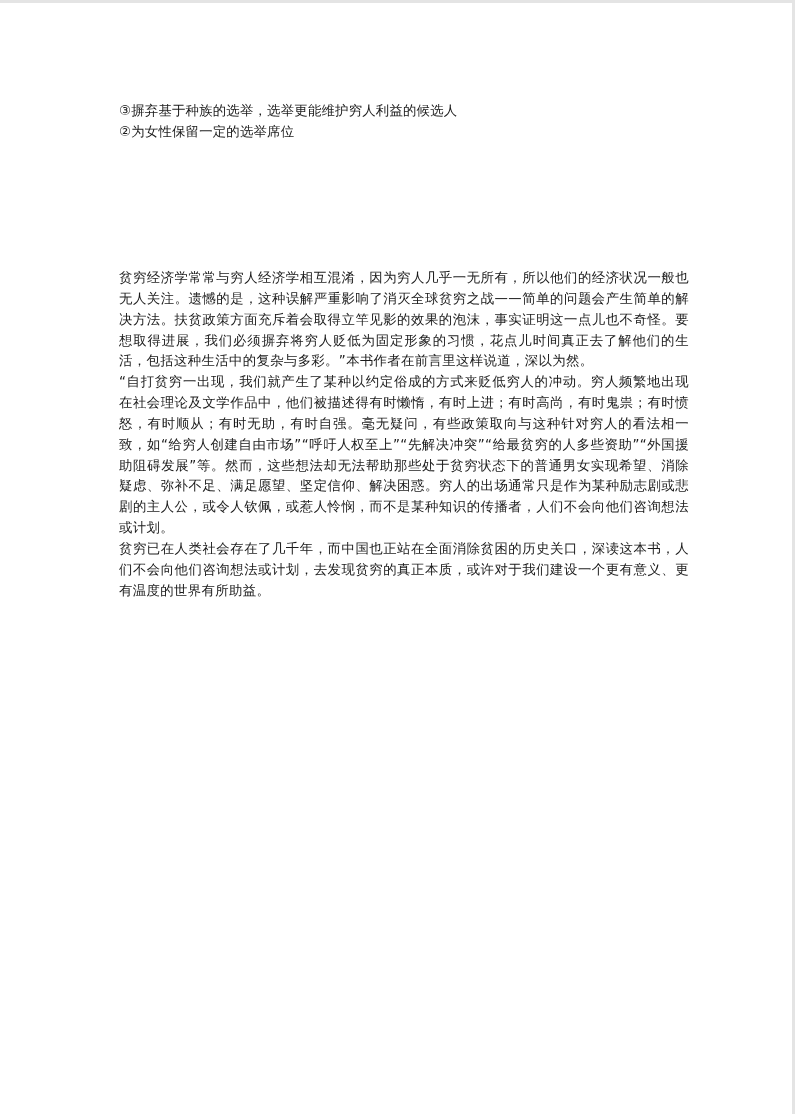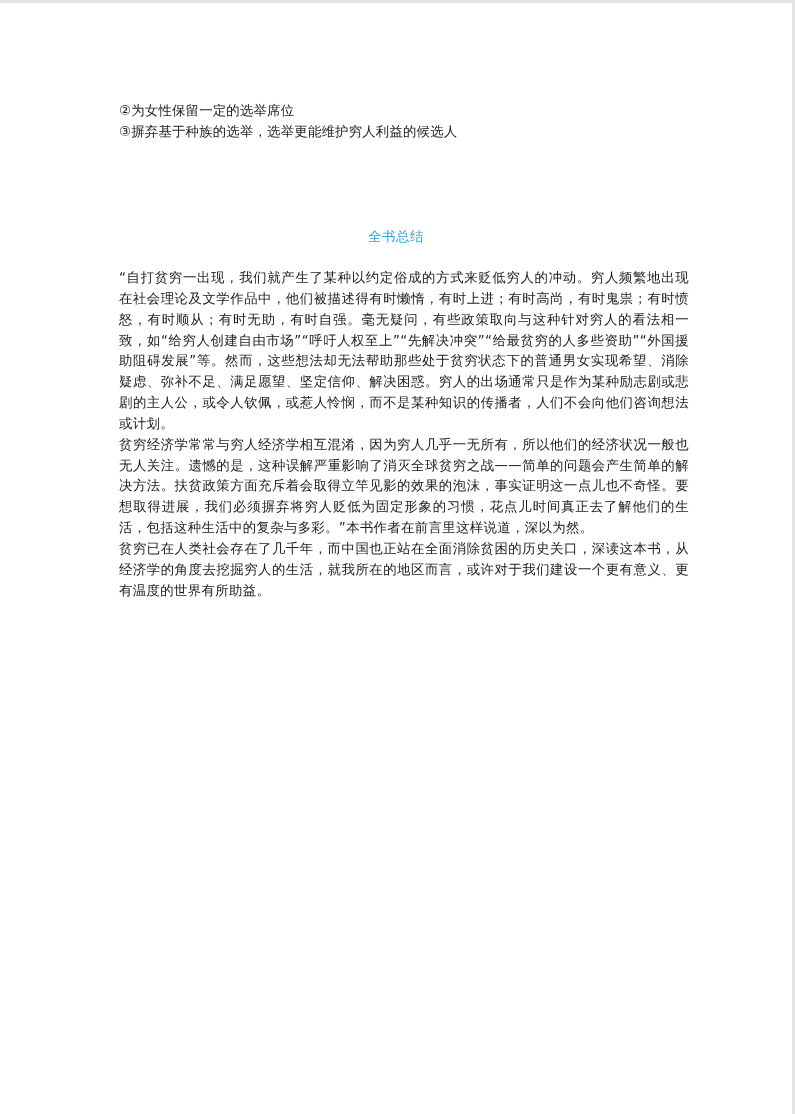--- a/index.html
+++ b/index.html
@@ -60,25 +60,24 @@
       text-align: justify;
       letter-spacing: 0.35px;
     }
   </style>
 </head>
 <body>
 
 <div class="page">
 
   <div class="options">
+    <div class="option">③摒弃基于种族的选举，选举更能维护穷人利益的候选人</div>
     <div class="option">②为女性保留一定的选举席位</div>
-    <div class="option">③摒弃基于种族的选举，选举更能维护穷人利益的候选人</div>
   </div>
 
-  <div class="summary-title">全书总结</div>
 
   <div class="body-text">
+    <p class="para">贫穷经济学常常与穷人经济学相互混淆，因为穷人几乎一无所有，所以他们的经济状况一般也无人关注。遗憾的是，这种误解严重影响了消灭全球贫穷之战——简单的问题会产生简单的解决方法。扶贫政策方面充斥着会取得立竿见影的效果的泡沫，事实证明这一点儿也不奇怪。要想取得进展，我们必须摒弃将穷人贬低为固定形象的习惯，花点儿时间真正去了解他们的生活，包括这种生活中的复杂与多彩。”本书作者在前言里这样说道，深以为然。</p>
     <p class="para">“自打贫穷一出现，我们就产生了某种以约定俗成的方式来贬低穷人的冲动。穷人频繁地出现在社会理论及文学作品中，他们被描述得有时懒惰，有时上进；有时高尚，有时鬼祟；有时愤怒，有时顺从；有时无助，有时自强。毫无疑问，有些政策取向与这种针对穷人的看法相一致，如“给穷人创建自由市场”“呼吁人权至上”“先解决冲突”“给最贫穷的人多些资助”“外国援助阻碍发展”等。然而，这些想法却无法帮助那些处于贫穷状态下的普通男女实现希望、消除疑虑、弥补不足、满足愿望、坚定信仰、解决困惑。穷人的出场通常只是作为某种励志剧或悲剧的主人公，或令人钦佩，或惹人怜悯，而不是某种知识的传播者，人们不会向他们咨询想法或计划。</p>
-    <p class="para">贫穷经济学常常与穷人经济学相互混淆，因为穷人几乎一无所有，所以他们的经济状况一般也无人关注。遗憾的是，这种误解严重影响了消灭全球贫穷之战——简单的问题会产生简单的解决方法。扶贫政策方面充斥着会取得立竿见影的效果的泡沫，事实证明这一点儿也不奇怪。要想取得进展，我们必须摒弃将穷人贬低为固定形象的习惯，花点儿时间真正去了解他们的生活，包括这种生活中的复杂与多彩。”本书作者在前言里这样说道，深以为然。</p>
-    <p class="para">贫穷已在人类社会存在了几千年，而中国也正站在全面消除贫困的历史关口，深读这本书，从经济学的角度去挖掘穷人的生活，就我所在的地区而言，或许对于我们建设一个更有意义、更有温度的世界有所助益。</p>
+    <p class="para">贫穷已在人类社会存在了几千年，而中国也正站在全面消除贫困的历史关口，深读这本书，人们不会向他们咨询想法或计划，去发现贫穷的真正本质，或许对于我们建设一个更有意义、更有温度的世界有所助益。</p>
   </div>
 
 </div>
 
 </body></html>

